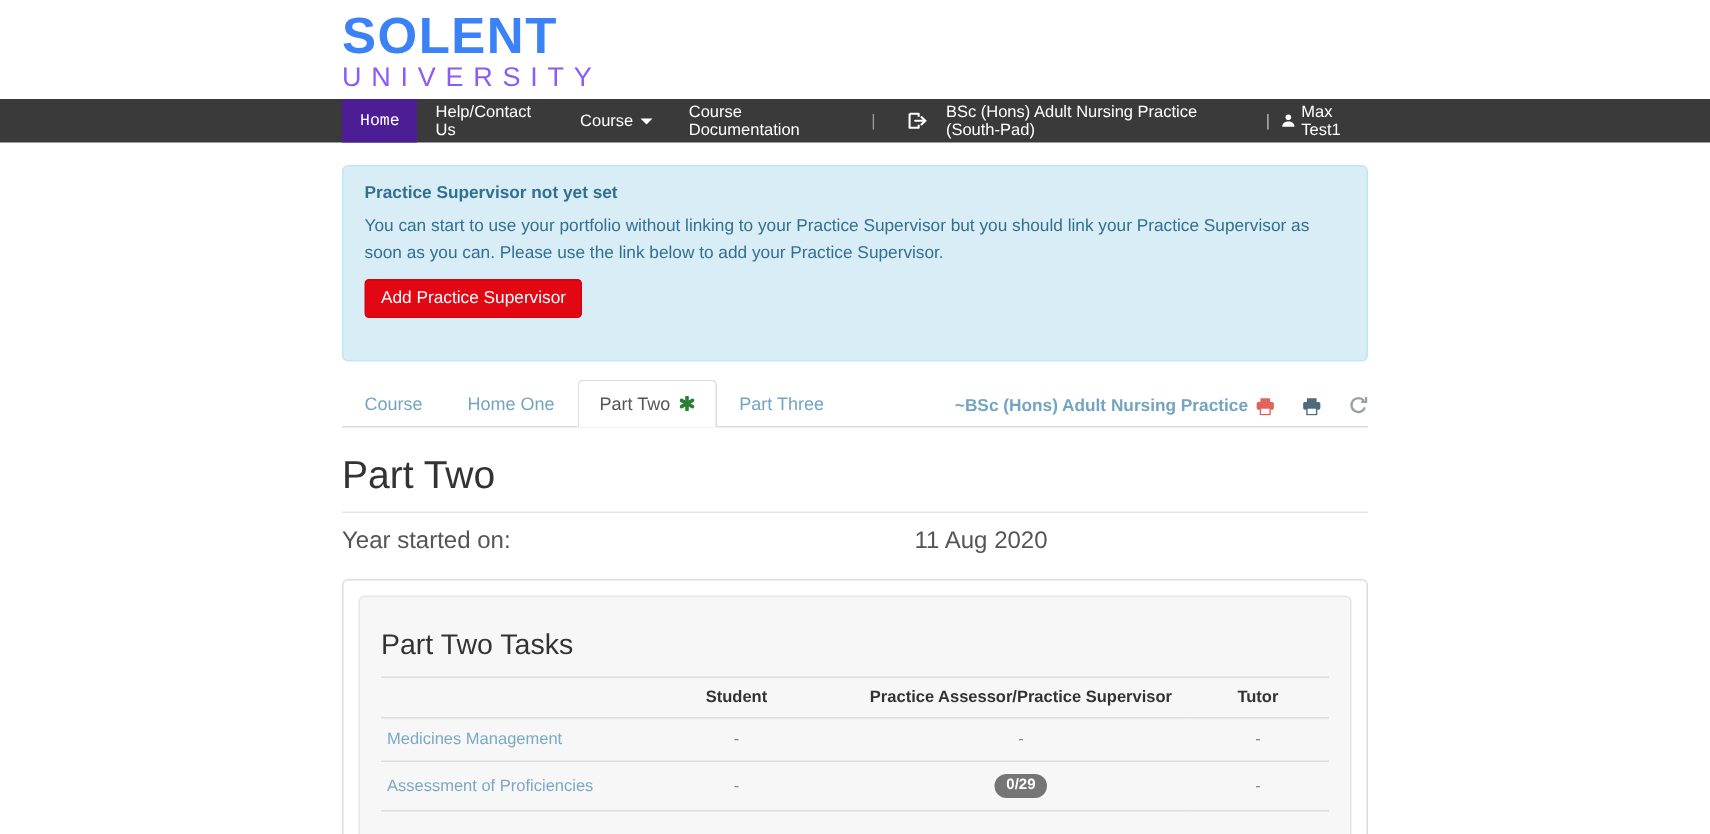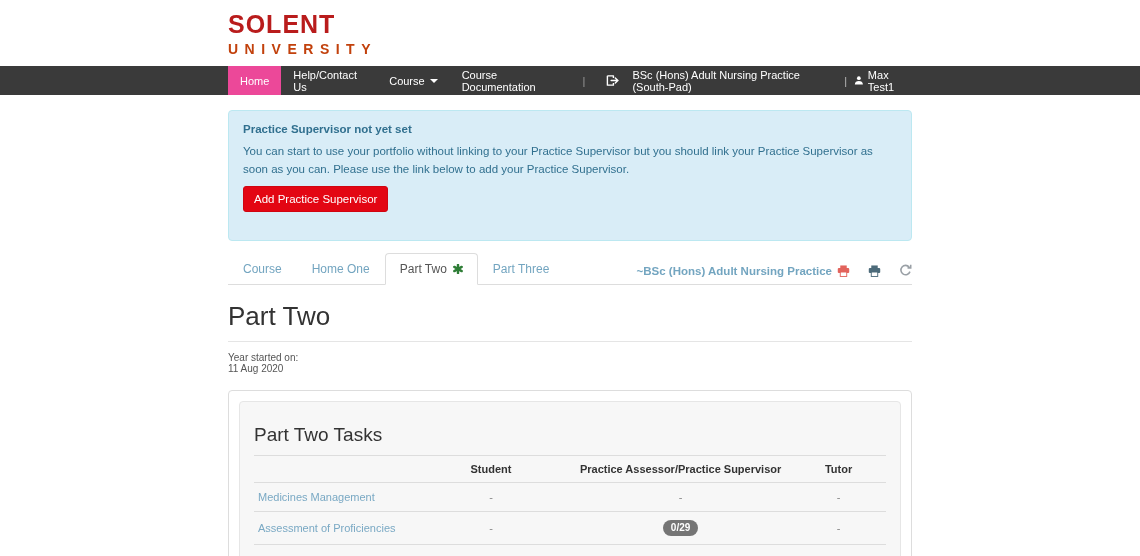--- a/index.html
+++ b/index.html
@@ -6,28 +6,28 @@
   html,body { background:#fff; }
   body {
     width:1140px; height:556px; overflow:hidden; position:relative;
     font-family:"Liberation Sans", sans-serif; -webkit-font-smoothing:antialiased;
   }
   .wrap { width:684px; margin:0 auto; }
 
   
   .site-header { height:66px; background:#fff; }
   .brand { padding-top:8px; }
-  .brand-line1 { color:#b91c1c; font-weight:bold; font-size:25px; letter-spacing:1px; line-height:32px; }
-  .brand-line2 { color:#c2410c; font-size:14px; letter-spacing:6.5px; font-weight:700; margin-top:1px; }
+  .brand-line1 { color:#3b82f6; font-weight:bold; font-size:34px; letter-spacing:1px; line-height:32px; }
+  .brand-line2 { color:#8b5cf6; font-size:18px; letter-spacing:6.5px; font-weight:400; margin-top:1px; }
 
   
   .navbar { background:#3a3a3a; height:29px; width:100%; }
   .navbar .wrap { display:flex; align-items:stretch; height:29px; color:#fff; font-size:11px; }
   .nav-item { display:flex; align-items:center; padding:0 12px; color:#fff; text-decoration:none; cursor:pointer; }
-  .nav-item.active { background:#ec4899; }
+  .nav-item.active { background:#4c1d95;font-family:Liberation Mono, monospace; }
   .caret { display:inline-block; width:0; height:0; margin-left:5px;
            border-left:4px solid transparent; border-right:4px solid transparent; border-top:4px solid #fff; }
   .nav-divider { display:flex; align-items:center; padding:0 8px; color:#9a9a9a; }
   .nav-right { margin-left:auto; display:flex; align-items:center; gap:7px; font-size:11px; color:#fff; }
   .icon-btn { display:flex; align-items:center; cursor:pointer;justify-content:space-between; }
 
   
   .alert-info {
     margin-top:15px; background:#d9edf7; border:1px solid #bce8f1; border-radius:4px;
     padding:10px 14px 28px; color:#31708f; font-size:11.5px; line-height:1.55;
@@ -42,21 +42,21 @@
   .tabs-row { margin-top:12px; display:flex; align-items:flex-end; border-bottom:1px solid #ddd; }
   .tab { padding:8px 14px; font-size:12px; color:#73a5c0; cursor:pointer; margin-bottom:-1px;
          border:1px solid transparent; border-radius:4px 4px 0 0; display:flex; align-items:center; gap:6px; }
   .tab.active { background:#fff; border-color:#ddd; border-bottom-color:#fff; color:#555; }
   .tabs-right { margin-left:auto; display:flex; align-items:center; gap:18px; padding-bottom:7px; font-size:11.5px;font-weight:bold; }
   .tabs-right a { color:#73a5c0; text-decoration:none; cursor:pointer; display:flex; align-items:center; gap:5px; }
   .i-red { color:#e2635c; } .i-slate { color:#4d6b7a; }
 
   
   .page-title { margin-top:16px; font-size:26px; font-weight:400; color:#333; padding-bottom:9px; border-bottom:1px solid #e5e5e5; }
-  .meta-row { display:flex; padding:10px 0; font-size:10px; color:#555;flex-direction:column; }
+  .meta-row { display:flex; padding:10px 0; font-size:16px; color:#555; }
   .meta-label { width:55.8%; }
   .meta-value { color:#555; }
 
   
   .status-banner { margin-top:24px; background:#e00b1c; color:#fff; font-weight:bold; font-size:11.5px;
                    padding:6px 10px; border-radius:1px; }
 
   
   .panel { margin-top:6px; border:1px solid #ddd; border-radius:4px; background:#fff; padding:10px; height:400px; }
   .well { background:#f7f7f7; border:1px solid #e6e6e6; border-radius:4px; padding:12px 14px 20px; height:100%; }

